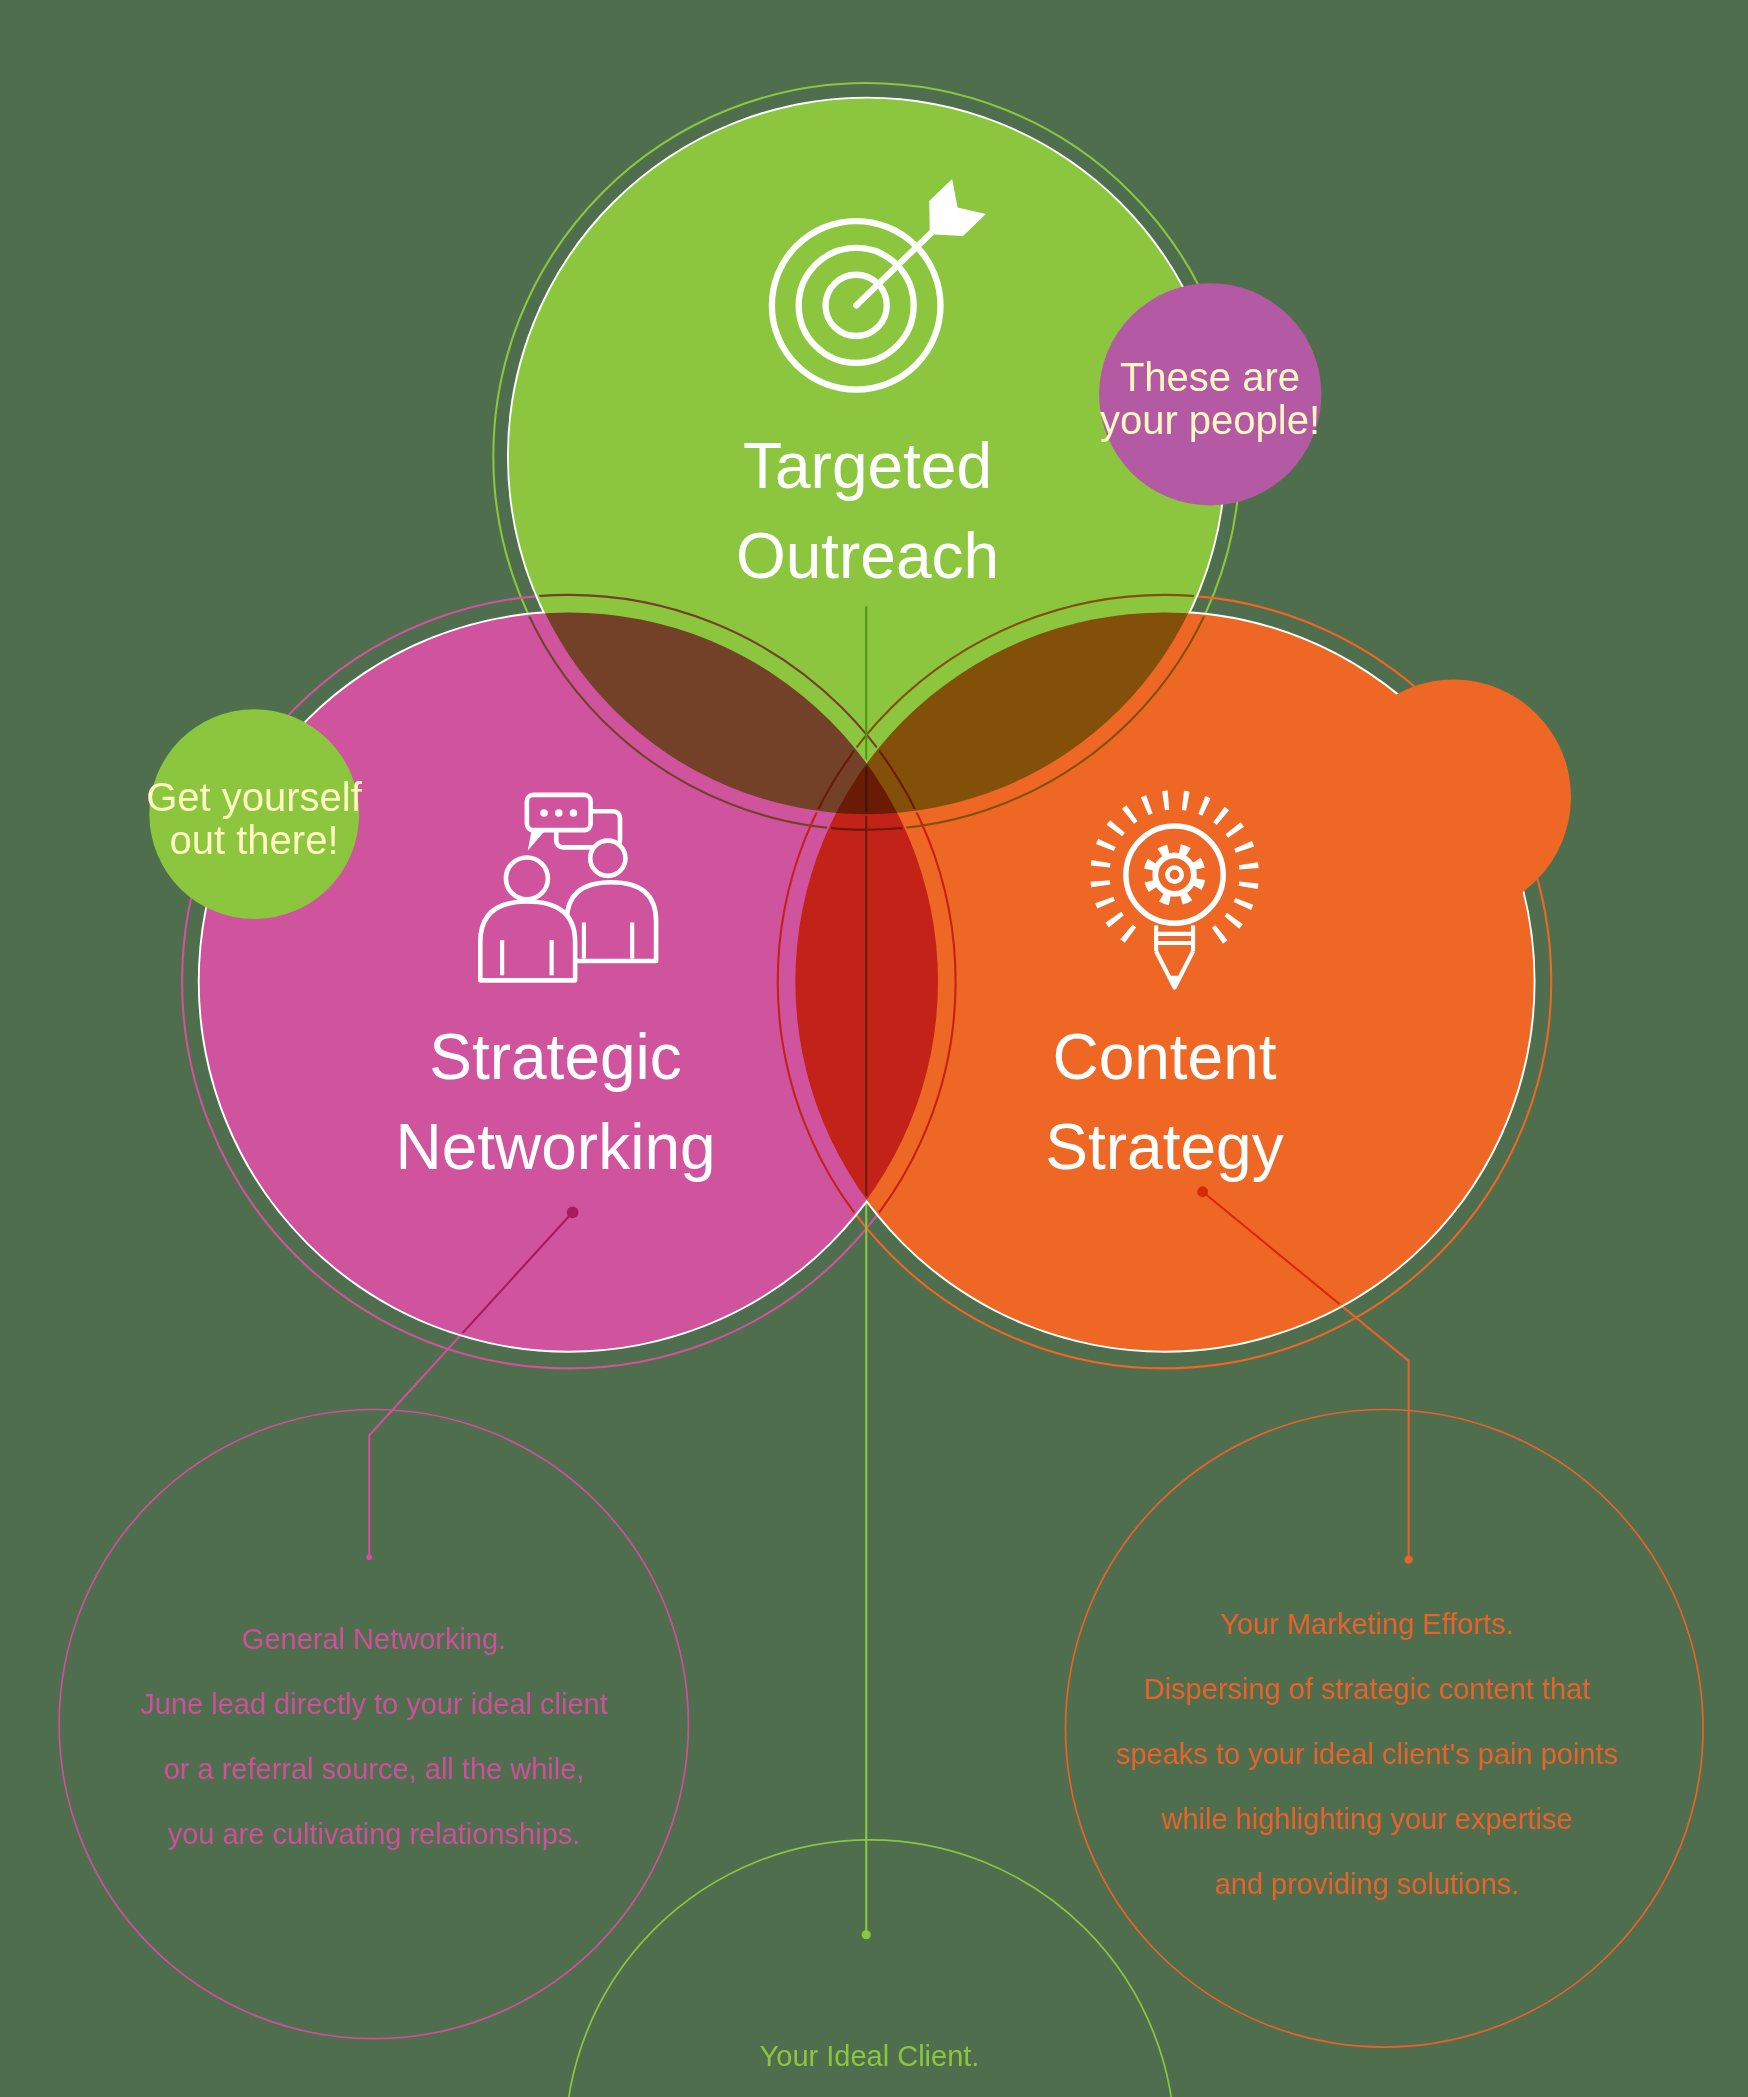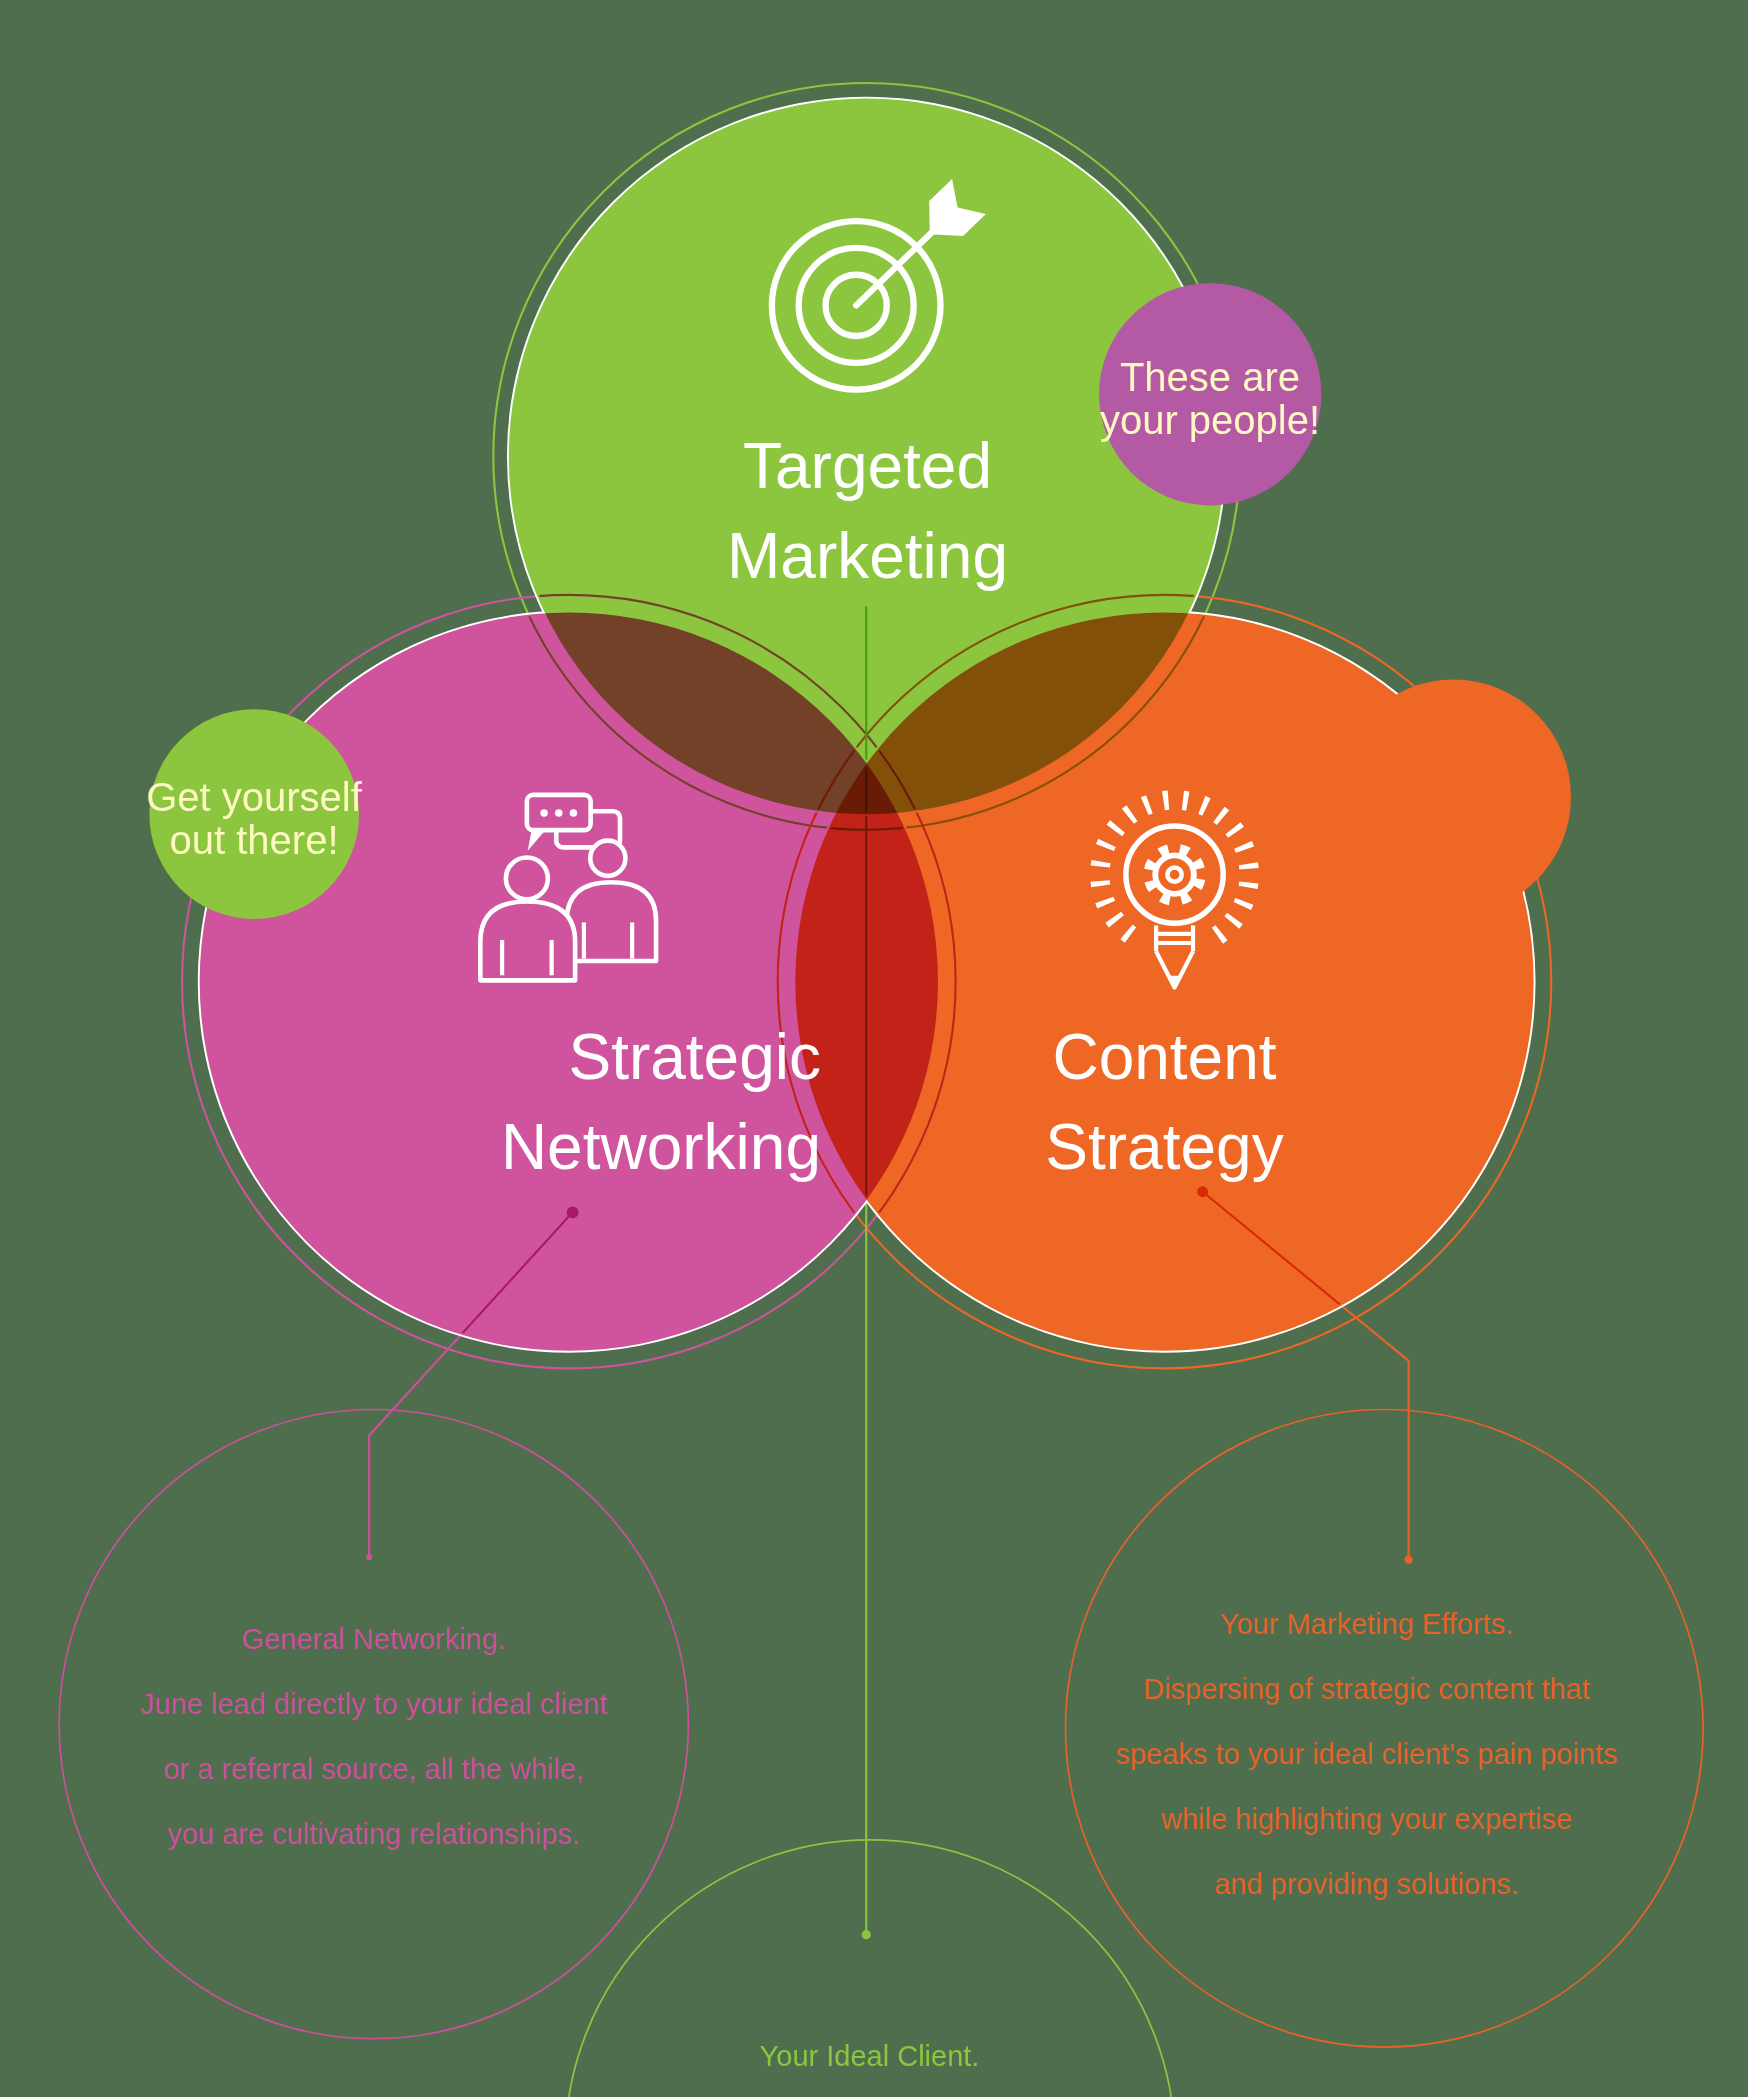--- a/index.html
+++ b/index.html
@@ -98,22 +98,22 @@
     <circle cx="2885" cy="940" r="265" fill="#B45AA5"></circle>
     <circle cx="606" cy="1941" r="250" fill="#8CC63F"></circle>
     <circle cx="3465" cy="1900" r="280" fill="#EE6724"></circle>
 
     <circle cx="891" cy="4110" r="750" fill="none" stroke-width="4" stroke="#CE4F9C"></circle>
     <circle cx="3300" cy="4120" r="760" fill="none" stroke-width="4" stroke="#E8622A"></circle>
     <circle cx="2074" cy="5113" r="727" fill="none" stroke-width="4" stroke="#8CC63F"></circle>
   </svg>
 
   <div class="txt title" style="left:616px;top:421px;width:503px;">Targeted
-Marketing</div>
-  <div class="txt title" style="left:318px;top:1012px;width:503px;text-align:right;">Strategic
+Outreach</div>
+  <div class="txt title" style="left:304px;top:1012px;width:503px;">Strategic
 Networking</div>
   <div class="txt title" style="left:913px;top:1012px;width:503px;">Content
 Strategy</div>
 
   <div class="txt callout-text" style="left:1084px;top:356px;width:252px;">These are
 your people!</div>
   <div class="txt callout-text" style="left:128px;top:776px;width:252px;">Get yourself
 out there!</div>
 
   <div class="txt note-text" style="left:55px;top:1607px;width:638px;color:#CE4F9C;">General Networking.

